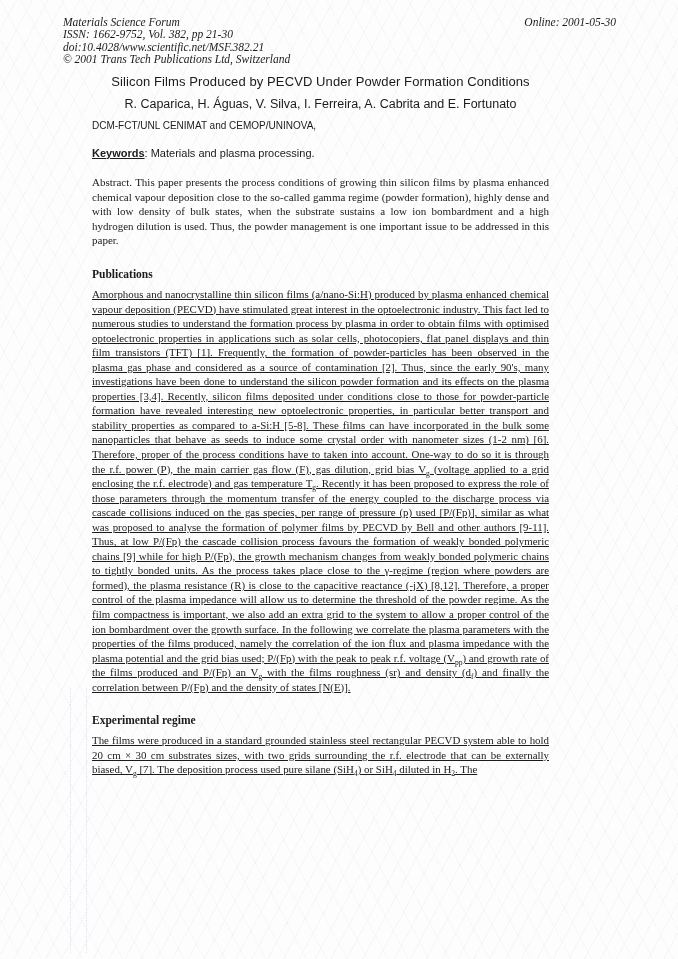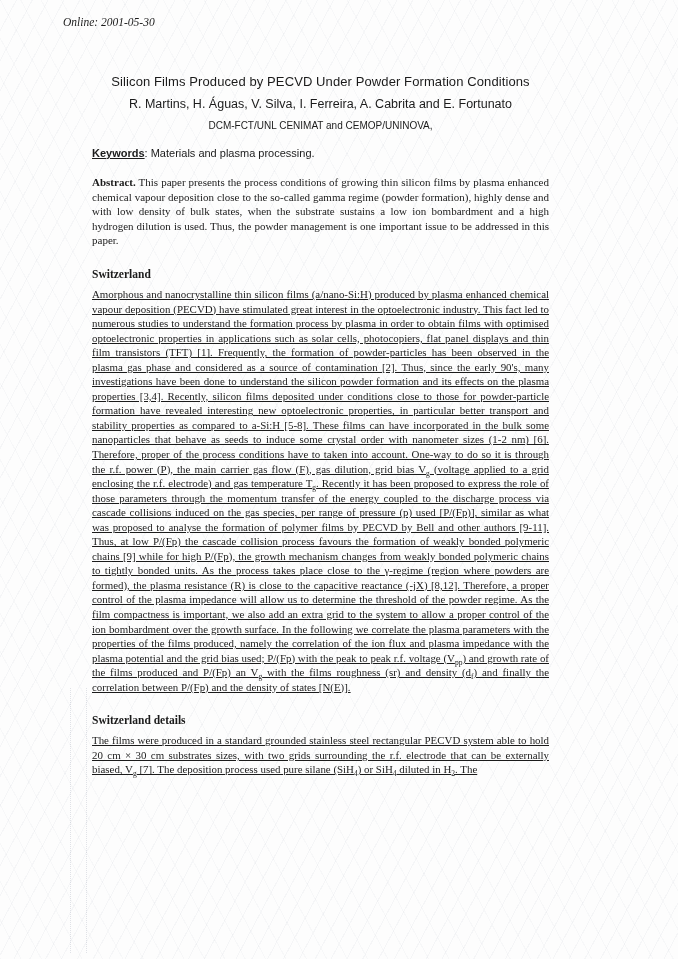--- a/index.html
+++ b/index.html
@@ -58,40 +58,39 @@
   }
   .authors {
     margin-top: 7px;
     text-align: center;
     font-family: "Liberation Sans", sans-serif;
     font-size: 12.5px;
     line-height: 15px;
   }
   .affil {
     margin-top: 8px;
-    text-align: center;
     font-family: "Liberation Sans", sans-serif;
     font-size: 10px;
     line-height: 12px;
   }
   .keywords {
     margin: 15px 0 0 0;
     font-family: "Liberation Sans", sans-serif;
     font-size: 11px;
     line-height: 13px;
   }
   .kw-label { font-weight: 700; text-decoration: underline; }
   .abstract {
     margin: 15px 0 0 0;
     font-family: "Liberation Serif", serif;
     font-size: 11px;
     line-height: 14.6px;
     text-align: justify;
   }
-  .ab-label { font-weight: 700; margin-top: 48px; }
+  .ab-label { font-weight: 400; margin-top: 48px; }
   .sec-h {
     margin: 19px 0 0 0;
     font-family: "Liberation Serif", serif;
     font-weight: 700;
     font-size: 11.5px;
     line-height: 14px;
   }
   .body-p {
     margin: 6px 0 0 0;
     font-family: "Liberation Serif", serif;
@@ -103,31 +102,37 @@
   .body-p sub, .abstract sub { font-size: 7.5px; line-height: 0; }
 </style>
 </head>
 <body>
 
 <div class="page">
   <div class="scan-line scan-line-1"></div>
   <div class="scan-line scan-line-2"></div>
 
   <div class="header">
+    <div class="header-left">
+      <div class="hline">Materials Science Forum</div>
+      <div class="hline">ISSN: 1662-9752, Vol. 382, pp 21-30</div>
+      <div class="hline">doi:10.4028/www.scientific.net/MSF.382.21</div>
+      <div class="hline">© 2001 Trans Tech Publications Ltd, Switzerland</div>
+    </div>
     <div class="header-right hline">Online: 2001-05-30</div>
   </div>
 
   <div class="content">
     <div class="title">Silicon Films Produced by PECVD Under Powder Formation Conditions</div>
-    <div class="authors">R. Martins, H. Águas, V. Silva, I. Ferreira, A. Cabrita and E. Fortunato</div>
+    <div class="authors">R. Caparica, H. Águas, V. Silva, I. Ferreira, A. Cabrita and E. Fortunato</div>
     <div class="affil">DCM-FCT/UNL CENIMAT and CEMOP/UNINOVA,</div>
 
     <p class="keywords"><span class="kw-label">Keywords</span><span>: </span><span>Materials and plasma processing.</span></p>
 
     <p class="abstract"><span class="ab-label">Abstract.</span> <span>This paper presents the process conditions of growing thin silicon films by plasma enhanced chemical vapour deposition close to the so-called gamma regime (powder formation), highly dense and with low density of bulk states, when the substrate sustains a low ion bombardment and a high hydrogen dilution is used. Thus, the powder management is one important issue to be addressed in this paper.</span></p>
 
-    <h2 class="sec-h">Switzerland</h2>
+    <h2 class="sec-h">Publications</h2>
     <p class="body-p">Amorphous and nanocrystalline thin silicon films (a/nano-Si:H) produced by plasma enhanced chemical vapour deposition (PECVD) have stimulated great interest in the optoelectronic industry. This fact led to numerous studies to understand the formation process by plasma in order to obtain films with optimised optoelectronic properties in applications such as solar cells, photocopiers, flat panel displays and thin film transistors (TFT) [1]. Frequently, the formation of powder-particles has been observed in the plasma gas phase and considered as a source of contamination [2]. Thus, since the early 90's, many investigations have been done to understand the silicon powder formation and its effects on the plasma properties [3,4]. Recently, silicon films deposited under conditions close to those for powder-particle formation have revealed interesting new optoelectronic properties, in particular better transport and stability properties as compared to a-Si:H [5-8]. These films can have incorporated in the bulk some nanoparticles that behave as seeds to induce some crystal order with nanometer sizes (1-2 nm) [6]. Therefore, proper of the process conditions have to taken into account. One-way to do so it is through the r.f. power (P), the main carrier gas flow (F), gas dilution, grid bias V<sub>g</sub> (voltage applied to a grid enclosing the r.f. electrode) and gas temperature T<sub>g</sub>. Recently it has been proposed to express the role of those parameters through the momentum transfer of the energy coupled to the discharge process via cascade collisions induced on the gas species, per range of pressure (p) used [P/(Fp)], similar as what was proposed to analyse the formation of polymer films by PECVD by Bell and other authors [9-11]. Thus, at low P/(Fp) the cascade collision process favours the formation of weakly bonded polymeric chains [9] while for high P/(Fp), the growth mechanism changes from weakly bonded polymeric chains to tightly bonded units. As the process takes place close to the γ-regime (region where powders are formed), the plasma resistance (R) is close to the capacitive reactance (-jX) [8,12]. Therefore, a proper control of the plasma impedance will allow us to determine the threshold of the powder regime. As the film compactness is important, we also add an extra grid to the system to allow a proper control of the ion bombardment over the growth surface. In the following we correlate the plasma parameters with the properties of the films produced, namely the correlation of the ion flux and plasma impedance with the plasma potential and the grid bias used; P/(Fp) with the peak to peak r.f. voltage (V<sub>pp</sub>) and growth rate of the films produced and P/(Fp) an V<sub>g</sub> with the films roughness (sr) and density (d<sub>f</sub>) and finally the correlation between P/(Fp) and the density of states [N(E)].</p>
 
-    <h2 class="sec-h">Switzerland details</h2>
+    <h2 class="sec-h">Experimental regime</h2>
     <p class="body-p">The films were produced in a standard grounded stainless steel rectangular PECVD system able to hold 20 cm × 30 cm substrates sizes, with two grids surrounding the r.f. electrode that can be externally biased, V<sub>g</sub> [7]. The deposition process used pure silane (SiH<sub>4</sub>) or SiH<sub>4</sub> diluted in H<sub>2</sub>. The</p>
   </div>
 </div>
 
 </body></html>

